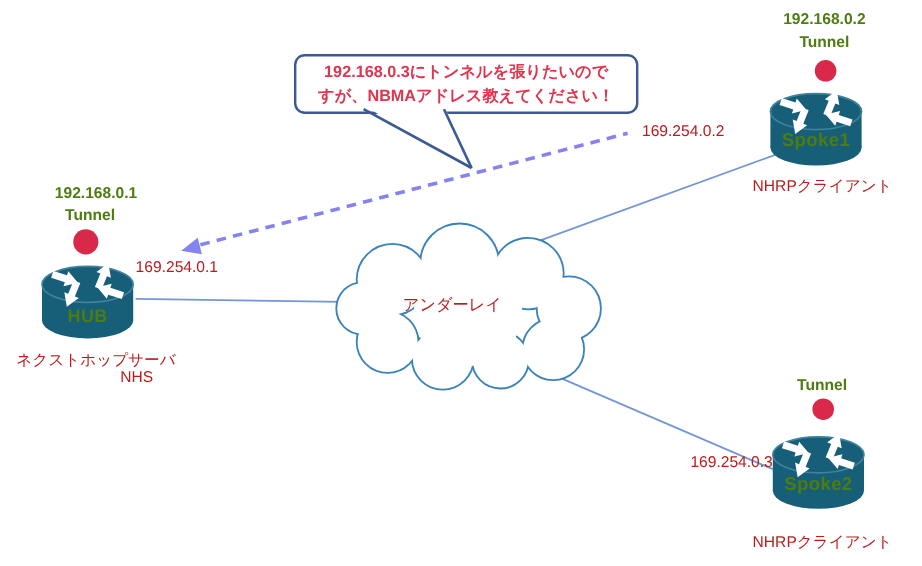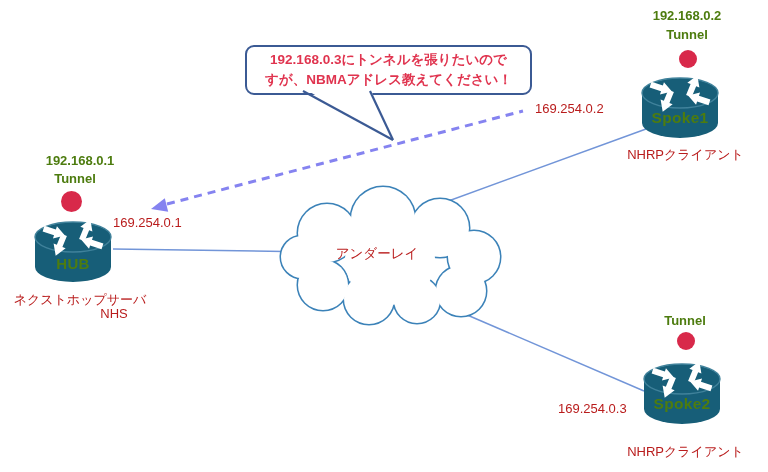--- a/index.html
+++ b/index.html
@@ -122,21 +122,21 @@
       <path d="M-11,-3 L1,-3 L1,-6.5 L11.5,0 L1,6.5 L1,3 L-11,3 Z" transform="translate(59,23) rotate(198)"></path>
       <path d="M-11,-3 L1,-3 L1,-6.5 L11.5,0 L1,6.5 L1,3 L-11,3 Z" transform="translate(27,25) rotate(112)"></path>
     </g>
   </svg>
   <div class="router-label" style="left:640px;top:109px;">Spoke1</div>
 
   <div class="lbl blue fs13 center" style="left:608px;top:146px;width:155px;">NHRPクライアント</div>
 
   <div class="lbl red fs13 center" style="left:610px;top:313px;width:150px;">Tunnel</div>
   <div class="dot" style="left:677px;top:332px;width:18px;height:18px;"></div>
-  <div class="lbl blue fs13" style="left:558px;top:401px;width:86px;">169.254.0.3</div>
+  <div class="lbl blue fs13" style="left:558px;top:377px;width:86px;text-align:right;">169.254.0.3</div>
 
   <svg class="router" style="left:642px;top:362px;" viewBox="0 0 80 64">
     <ellipse cx="40" cy="47" rx="38" ry="15" fill="#175e78"></ellipse>
     <rect x="2" y="17" width="76" height="30" fill="#175e78"></rect>
     <ellipse cx="40" cy="17" rx="38" ry="15" fill="#175e78" stroke="#40829b" stroke-width="1.4"></ellipse>
     <g fill="#ffffff">
       <path d="M-11,-3 L1,-3 L1,-6.5 L11.5,0 L1,6.5 L1,3 L-11,3 Z" transform="translate(21,12) rotate(18)"></path>
       <path d="M-11,-3 L1,-3 L1,-6.5 L11.5,0 L1,6.5 L1,3 L-11,3 Z" transform="translate(53,10) rotate(-68)"></path>
       <path d="M-11,-3 L1,-3 L1,-6.5 L11.5,0 L1,6.5 L1,3 L-11,3 Z" transform="translate(59,23) rotate(198)"></path>
       <path d="M-11,-3 L1,-3 L1,-6.5 L11.5,0 L1,6.5 L1,3 L-11,3 Z" transform="translate(27,25) rotate(112)"></path>

